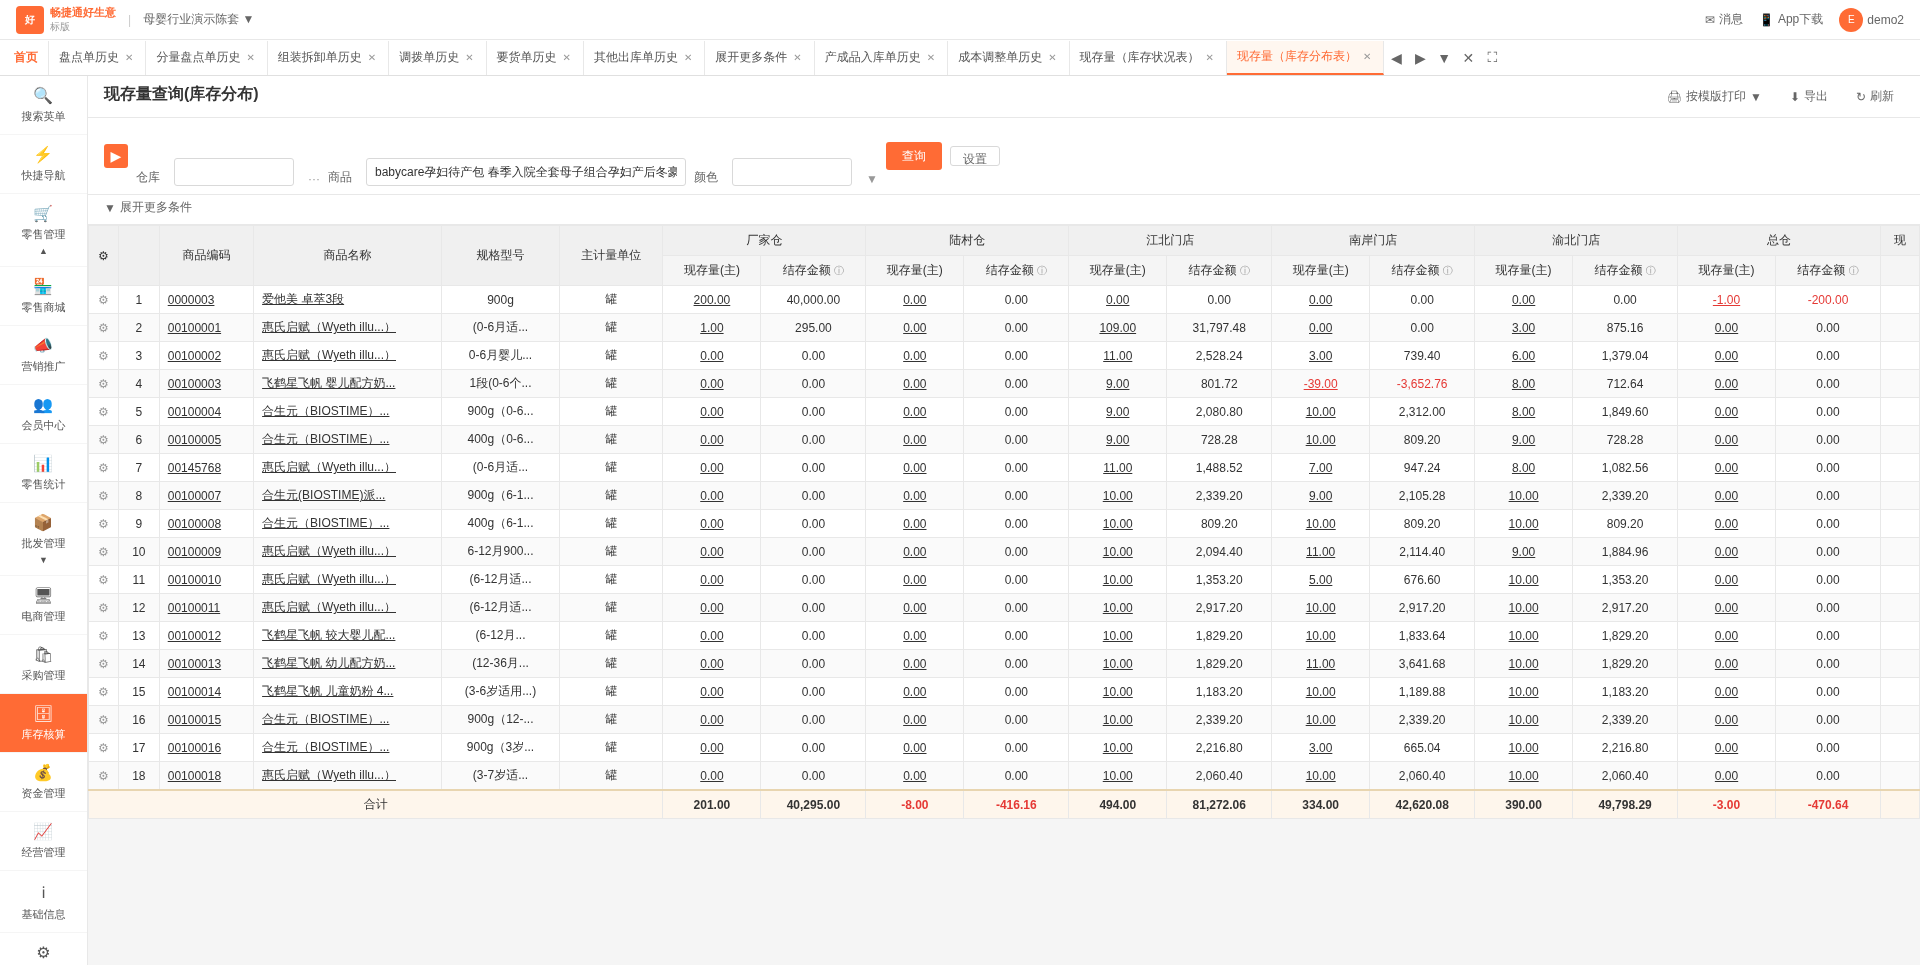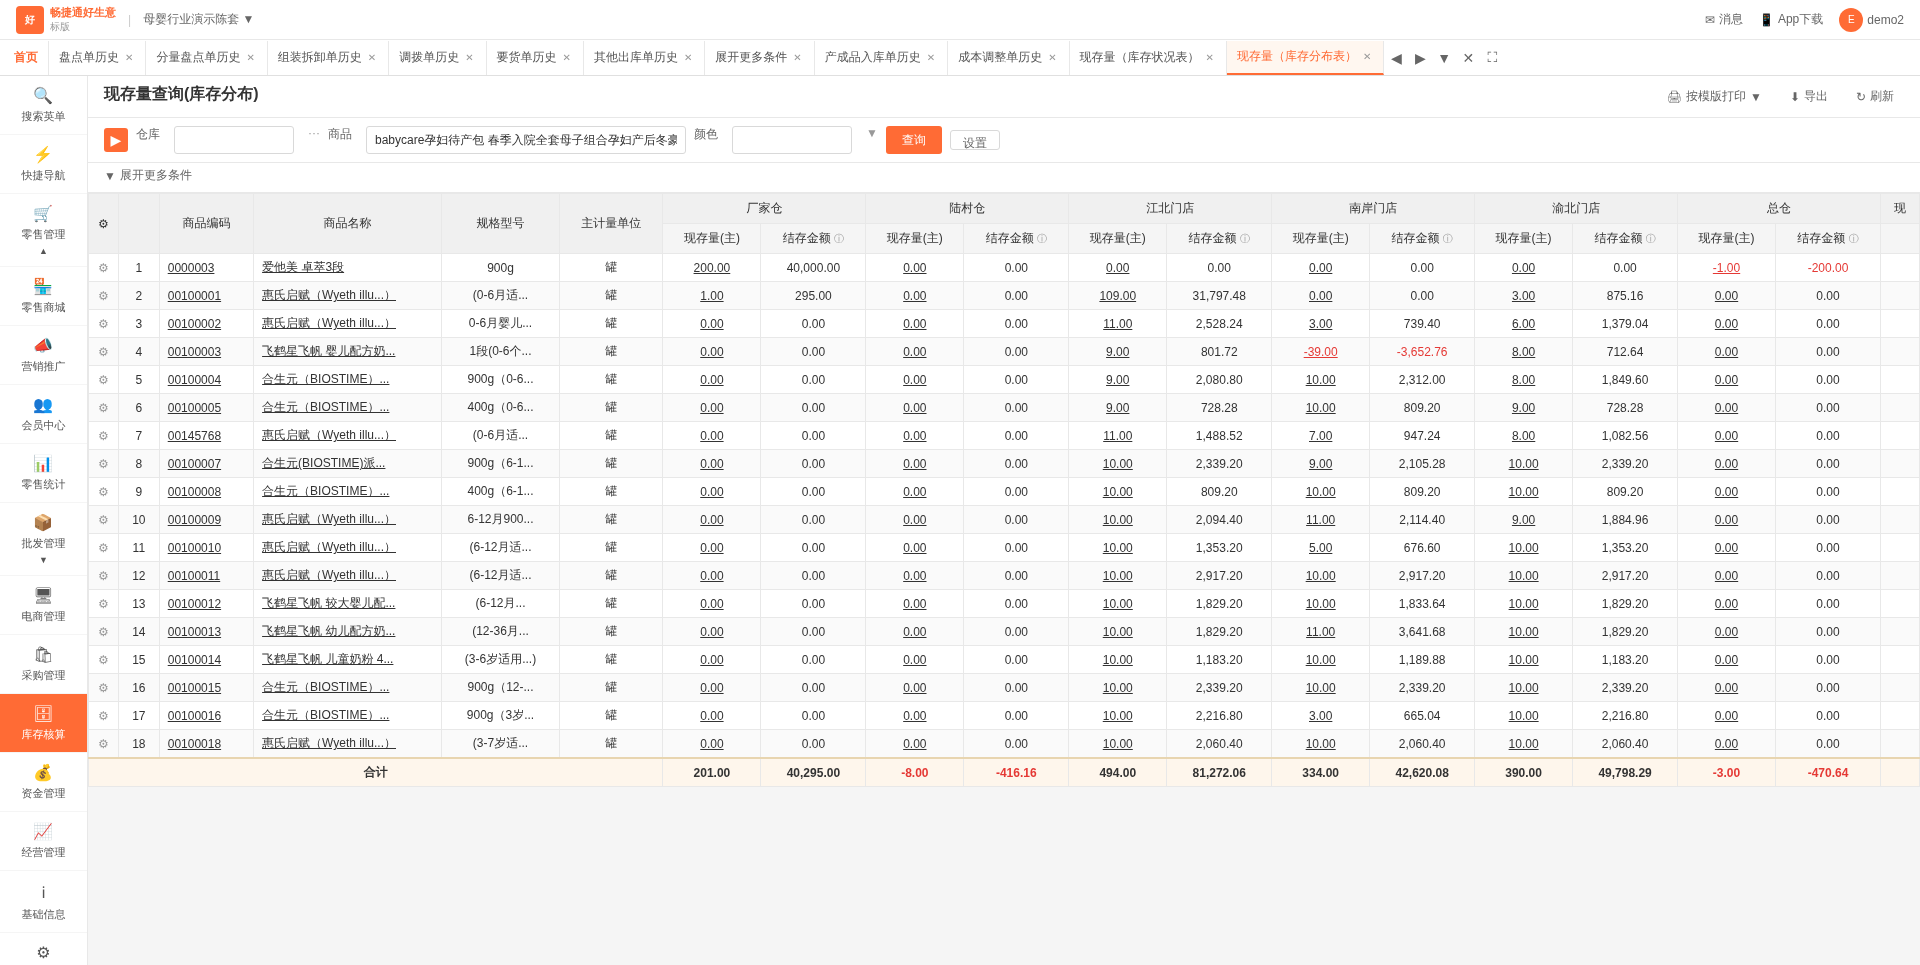--- a/index.html
+++ b/index.html
@@ -110,21 +110,21 @@
       gap: 8px;
       flex-wrap: wrap;
       border-bottom: 1px solid #e8e8e8;
     }
     .filter-expand-btn {
       width: 24px; height: 24px; background: #ff6b35; color: #fff;
       border: none; border-radius: 3px; cursor: pointer; font-size: 14px;
       display: flex; align-items: center; justify-content: center;
     }
     .filter-field {
-      display: flex; align-items: flex-start; gap: 14px;
+      display: flex; align-items: flex-end; gap: 14px; margin-top: 32px;
     }
     .filter-label { color: #666; font-size: 12px; white-space: nowrap; }
     .filter-input {
       border: 1px solid #d9d9d9; border-radius: 3px; padding: 3px 8px;
       font-size: 12px; height: 28px; outline: none; color: #333;
     }
     .filter-input.long { width: 320px; }
     .filter-input.medium { width: 120px; }
     .filter-dots { color: #999; }
     .expand-conditions {
@@ -804,21 +804,21 @@
     <td>2,060.40</td>
     <td class="td-underline">10.00</td>
     <td class="">2,060.40</td>
     <td class="td-underline">10.00</td>
     <td>2,060.40</td>
     <td class="td-underline">0.00</td>
     <td class="">0.00</td>
     <td></td>
   </tr>
             <tr class="summary-row footer-row">
-  <td colspan="6" style="text-align:center;font-weight:bold;">合计</td>
+  <td colspan="6" style="text-align:center;font-weight:normal;">合计</td>
   <td>201.00</td>
   <td>40,295.00</td>
   <td class="td-red">-8.00</td>
   <td class="td-red">-416.16</td>
   <td>494.00</td>
   <td>81,272.06</td>
   <td>334.00</td>
   <td>42,620.08</td>
   <td>390.00</td>
   <td>49,798.29</td>

